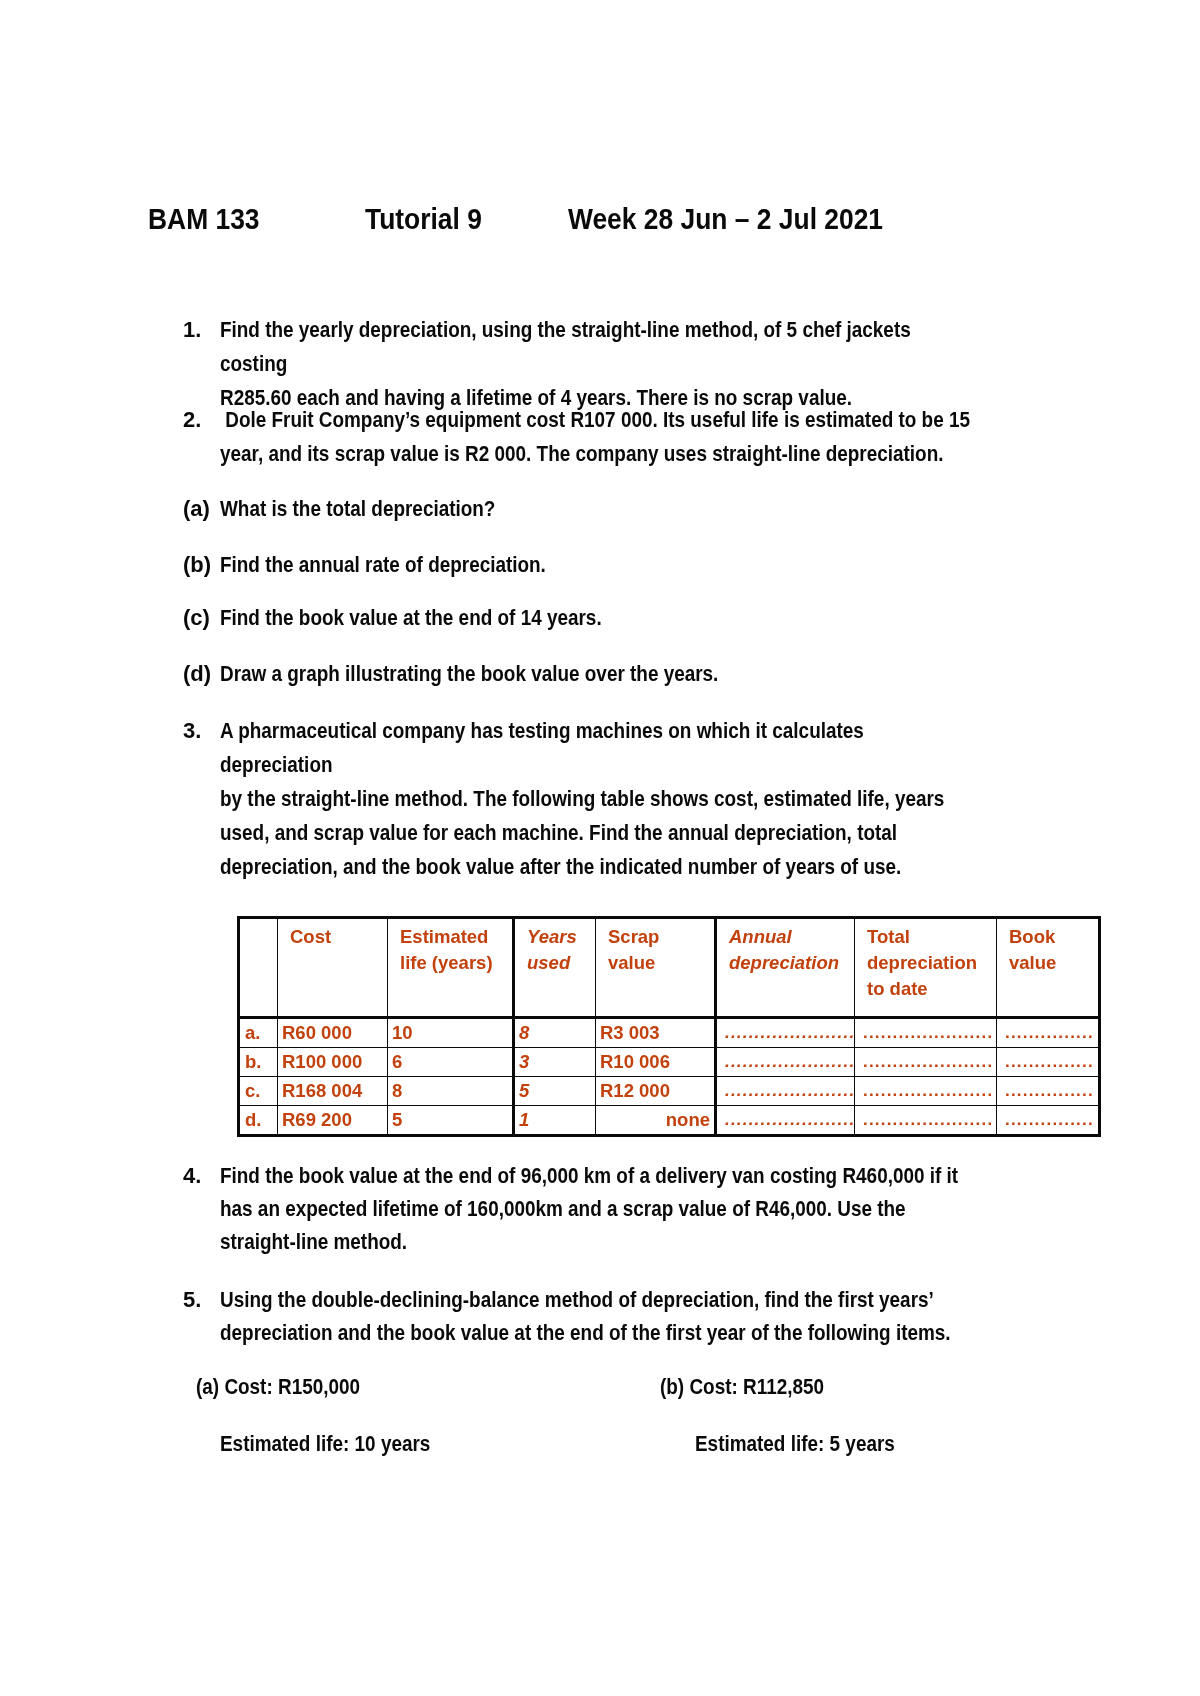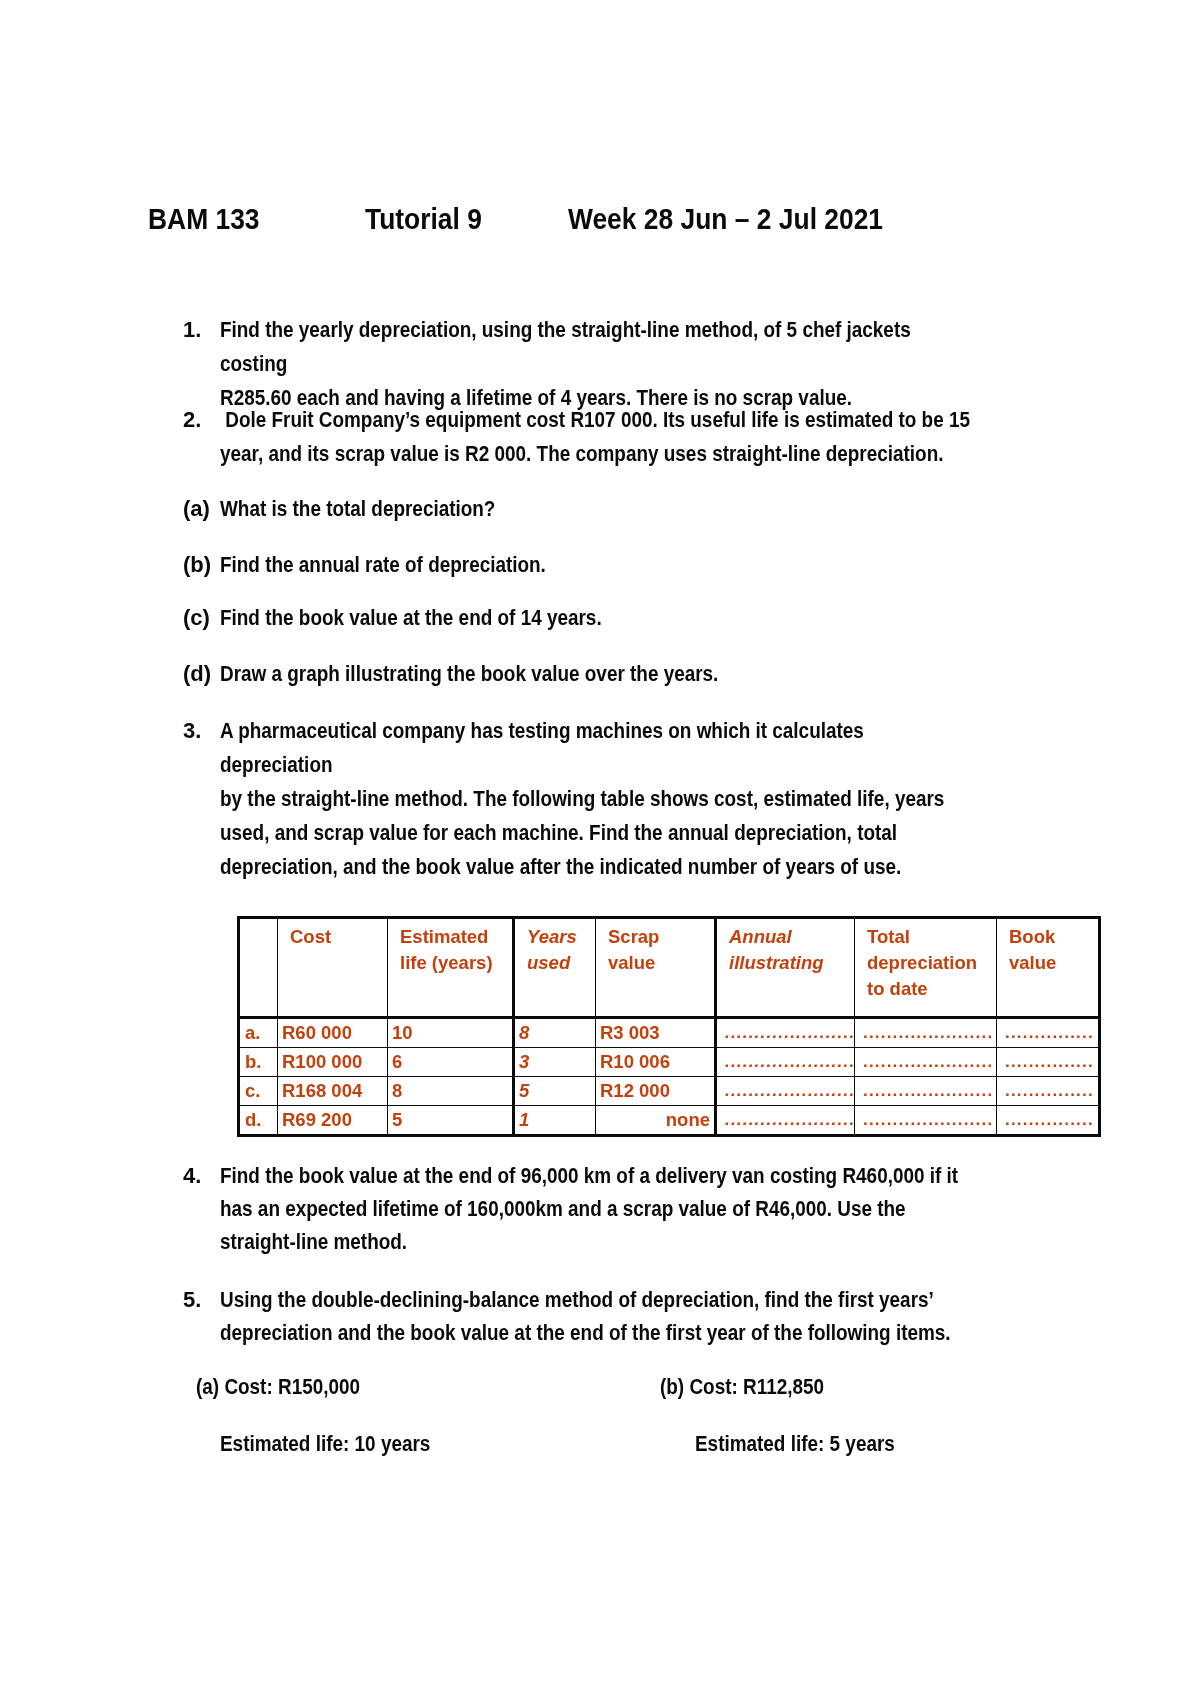--- a/index.html
+++ b/index.html
@@ -127,21 +127,21 @@
       <tr>
         <th></th>
         <th>Cost</th>
         <th>Estimated
 life (years)</th>
         <th class="thick">Years
 used</th>
         <th>Scrap
 value</th>
         <th class="thick">Annual
-illustrating</th>
+depreciation</th>
         <th>Total
 depreciation
 to date</th>
         <th>Book
 value</th>
       </tr>
     </thead>
     <tbody>
       <tr>
         <td class="lab">a.</td>

